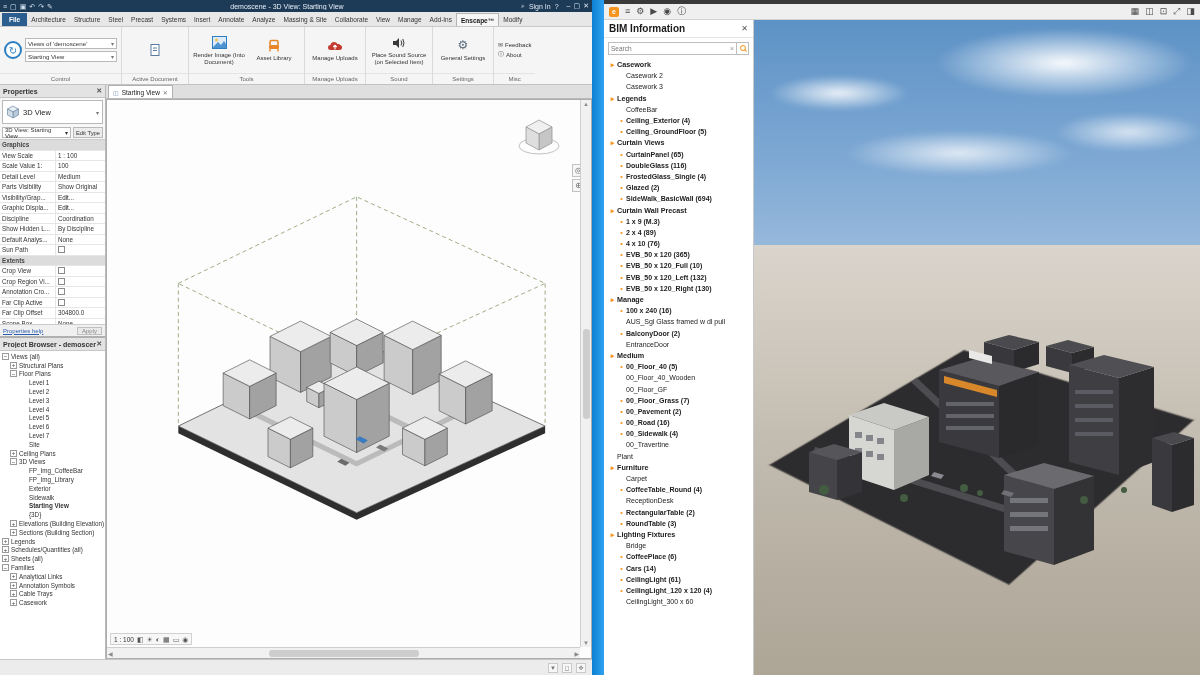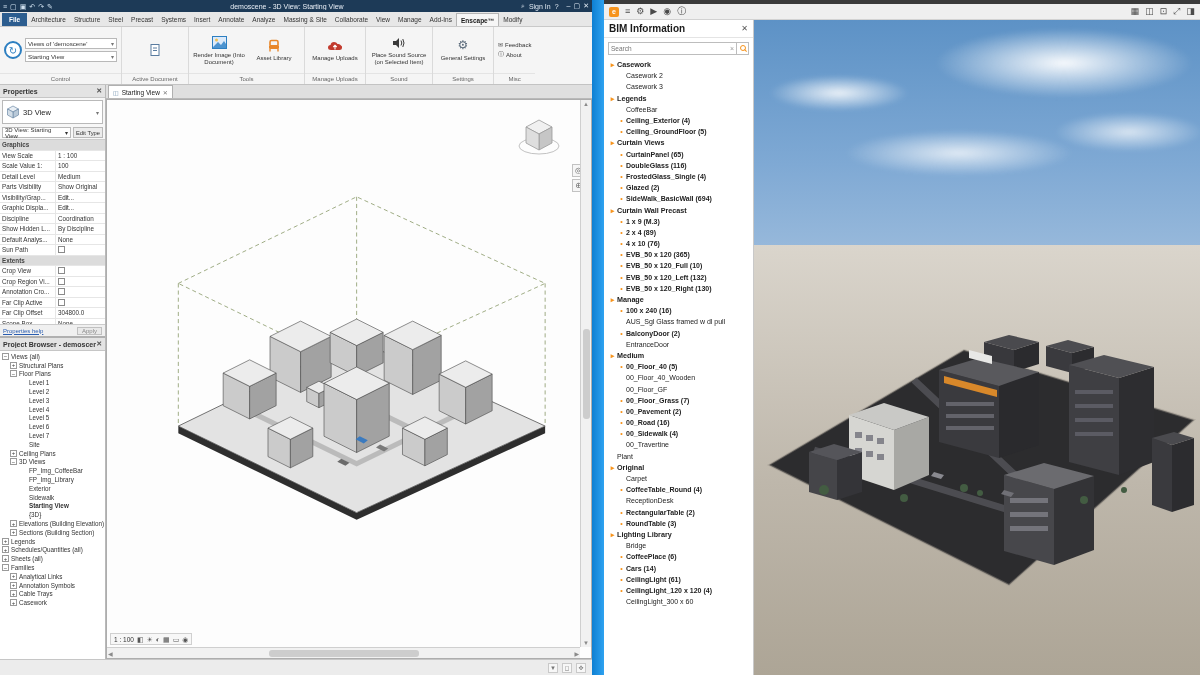--- a/index.html
+++ b/index.html
@@ -920,21 +920,21 @@
               <span>00_Travertine</span>
             </div>
 
             <div class="titem plain0">
               <span class="marker"></span>
               <span>Plant</span>
             </div>
 
             <div class="titem cat">
               <span class="marker"></span>
-              <span>Original</span>
+              <span>Furniture</span>
             </div>
 
             <div class="titem plain">
               <span class="marker"></span>
               <span>Carpet</span>
             </div>
 
             <div class="titem boldi">
               <span class="marker"></span>
               <span>CoffeeTable_Round (4)</span>
@@ -950,21 +950,21 @@
               <span>RectangularTable (2)</span>
             </div>
 
             <div class="titem boldi">
               <span class="marker"></span>
               <span>RoundTable (3)</span>
             </div>
 
             <div class="titem cat">
               <span class="marker"></span>
-              <span>Lighting Library</span>
+              <span>Lighting Fixtures</span>
             </div>
 
             <div class="titem plain">
               <span class="marker"></span>
               <span>Bridge</span>
             </div>
 
             <div class="titem boldi">
               <span class="marker"></span>
               <span>CoffeePlace (6)</span>

